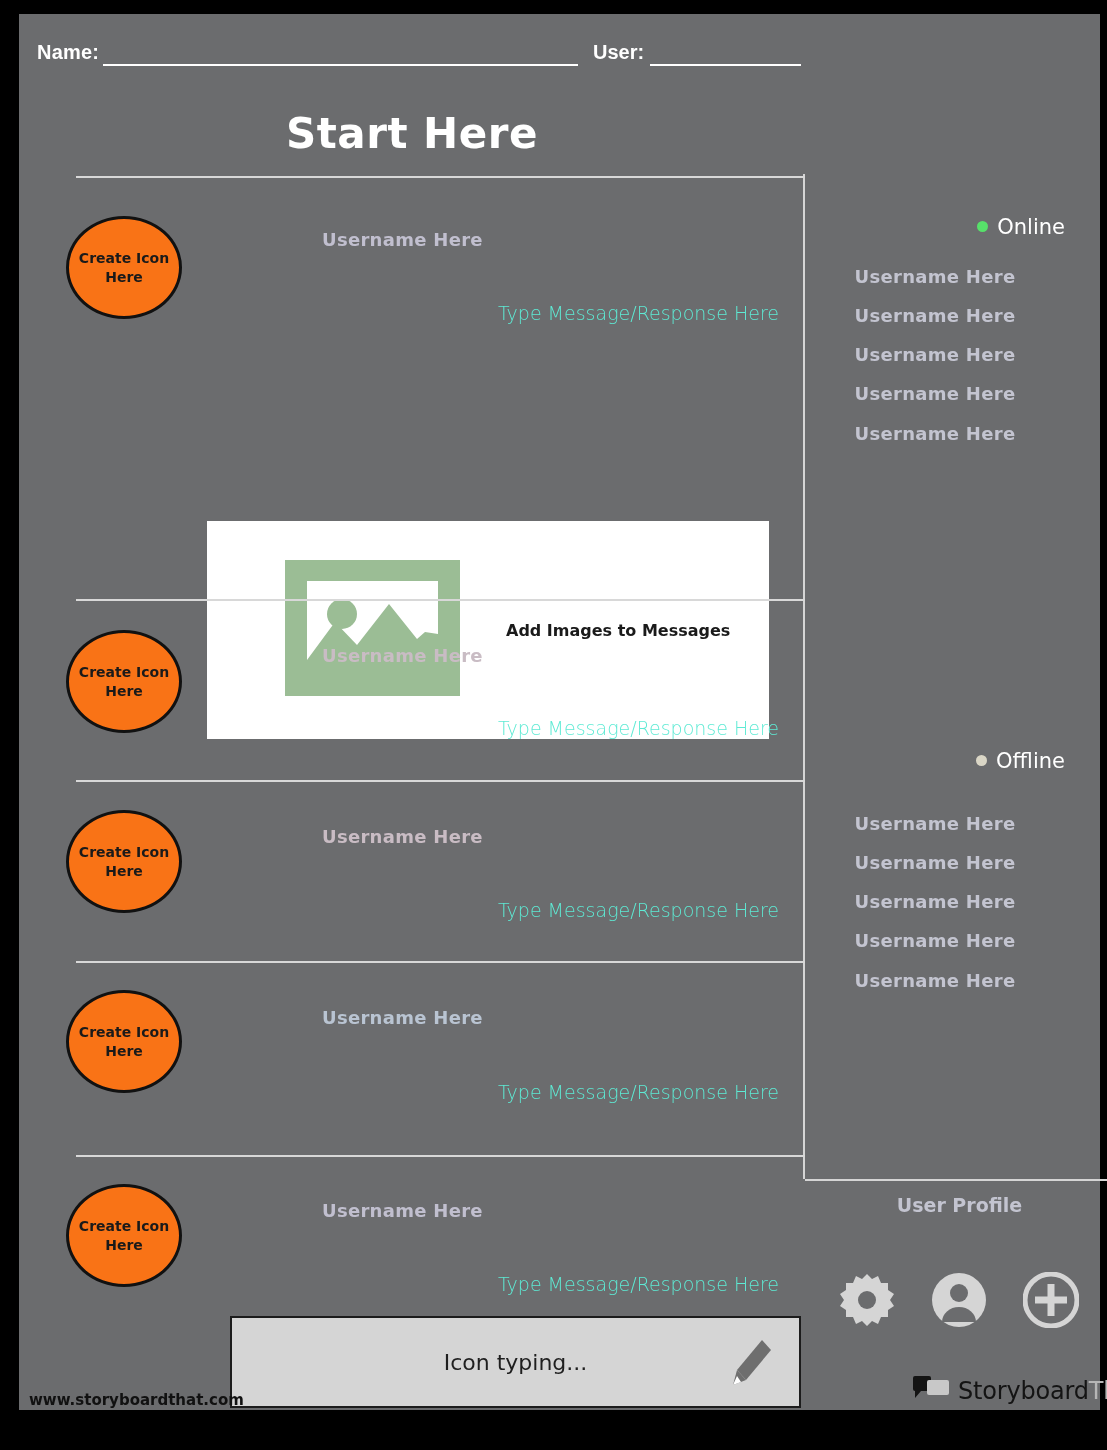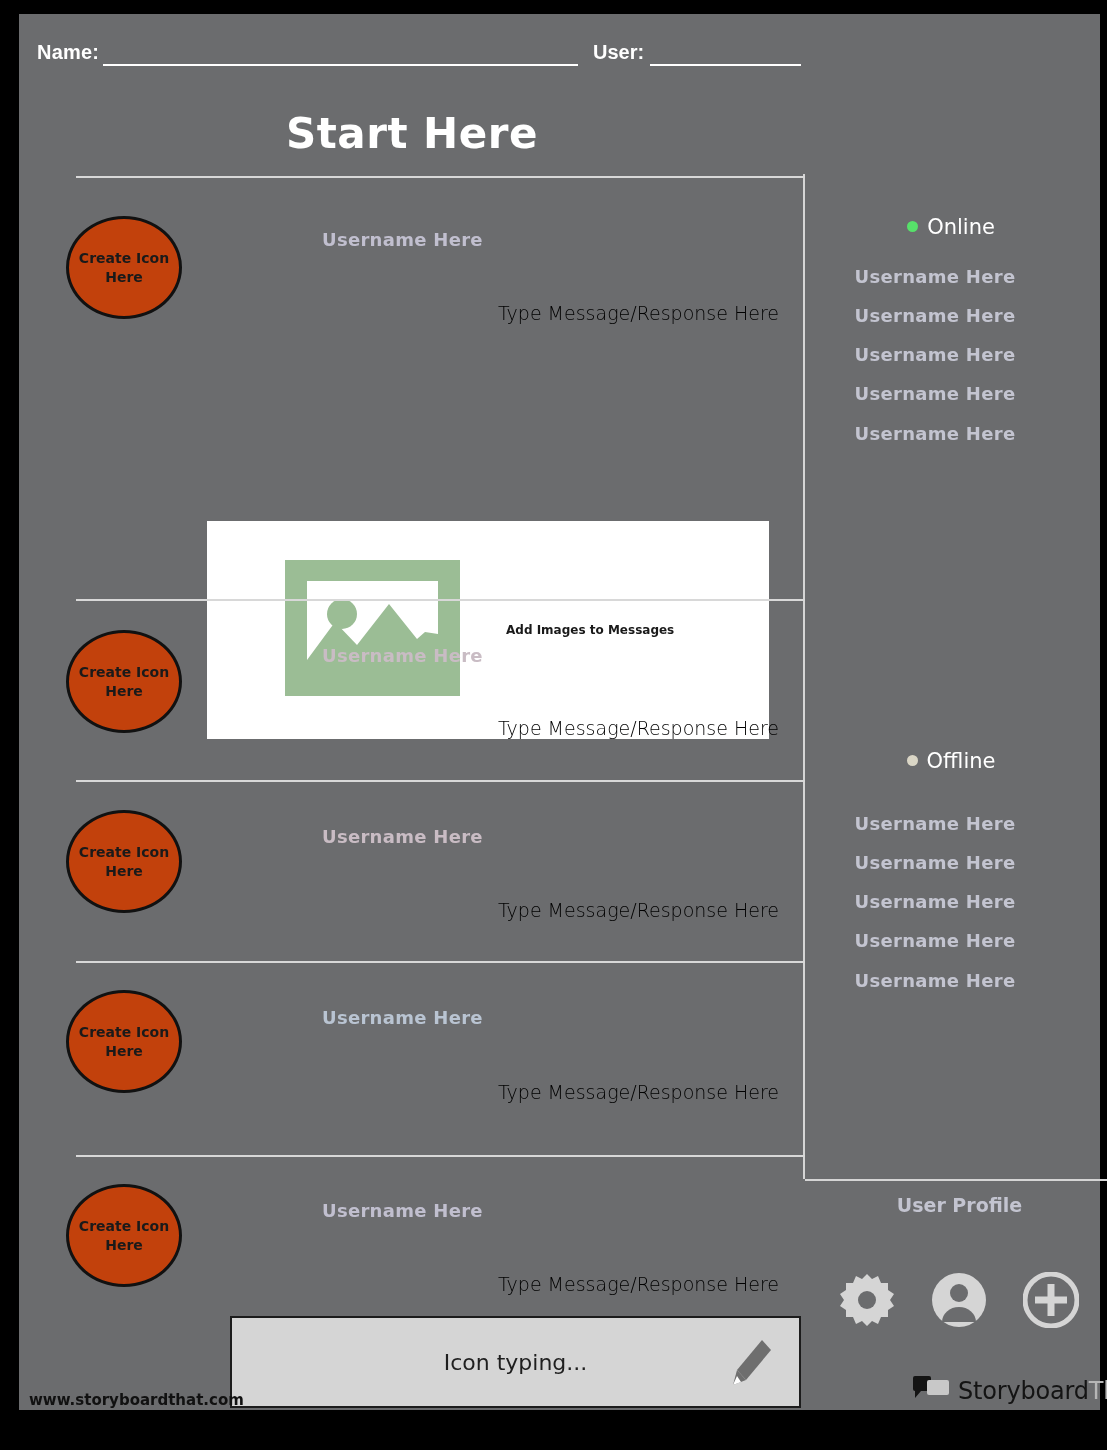--- a/index.html
+++ b/index.html
@@ -101,21 +101,21 @@
   }
 
   .msg-row { position: absolute; left: 0; width: 786px; }
 
   .avatar {
     position: absolute;
     left: 47px;
     width: 116px;
     height: 103px;
     border-radius: 50%;
-    background: #c2410c;
+    background: #f97316;
     border: 3px solid #111111;
     display: flex;
     align-items: center;
     justify-content: flex-end;
     text-align: center;
     font-size: 14px;
     font-weight: bold;
     color: #1a1a1a;
     line-height: 1.35;
     font-family: "DejaVu Sans", sans-serif;
@@ -131,40 +131,40 @@
     letter-spacing: 0.3px;
   }
   .uname.pink  { color: #c9bcc4; }
   .uname.blue  { color: #b9c4d2; }
   .uname.lav   { color: #c1bfcf; }
 
   .mtext {
     position: absolute;
     right: 26px;
     font-size: 19px;
-    color: #000000;
+    color: #5eead4;
     font-family: "DejaVu Sans", sans-serif;
     font-weight: 300;
   }
 
   
   .img-card {
     position: absolute;
     left: 188px;
     top: 347px;
     width: 562px;
     height: 218px;
     background: #ffffff;
     display: flex;
     align-items: center;
   }
   .img-icon { margin-left: 78px; }
   .img-caption {
     margin-left: 46px;
-    font-size: 12px;
+    font-size: 16px;
     font-weight: bold;
     color: #1a1a1a;
     font-family: "DejaVu Sans", sans-serif;
     text-align: right;
   }
 
   
   .typebox {
     position: absolute;
     left: 211px;
@@ -193,21 +193,21 @@
     position: absolute;
     left: 786px;
     top: 160px;
     width: 295px;
     height: 1236px;
   }
   .status-head {
     position: absolute;
     left: 0;
     width: 260px;
-    text-align: center;
+    text-align: right;
     font-size: 21px;
     color: #ffffff;
     font-family: "DejaVu Sans", sans-serif;
     padding-left: 32px;
   }
   .dot {
     display: inline-block;
     width: 11px;
     height: 11px;
     border-radius: 50%;

